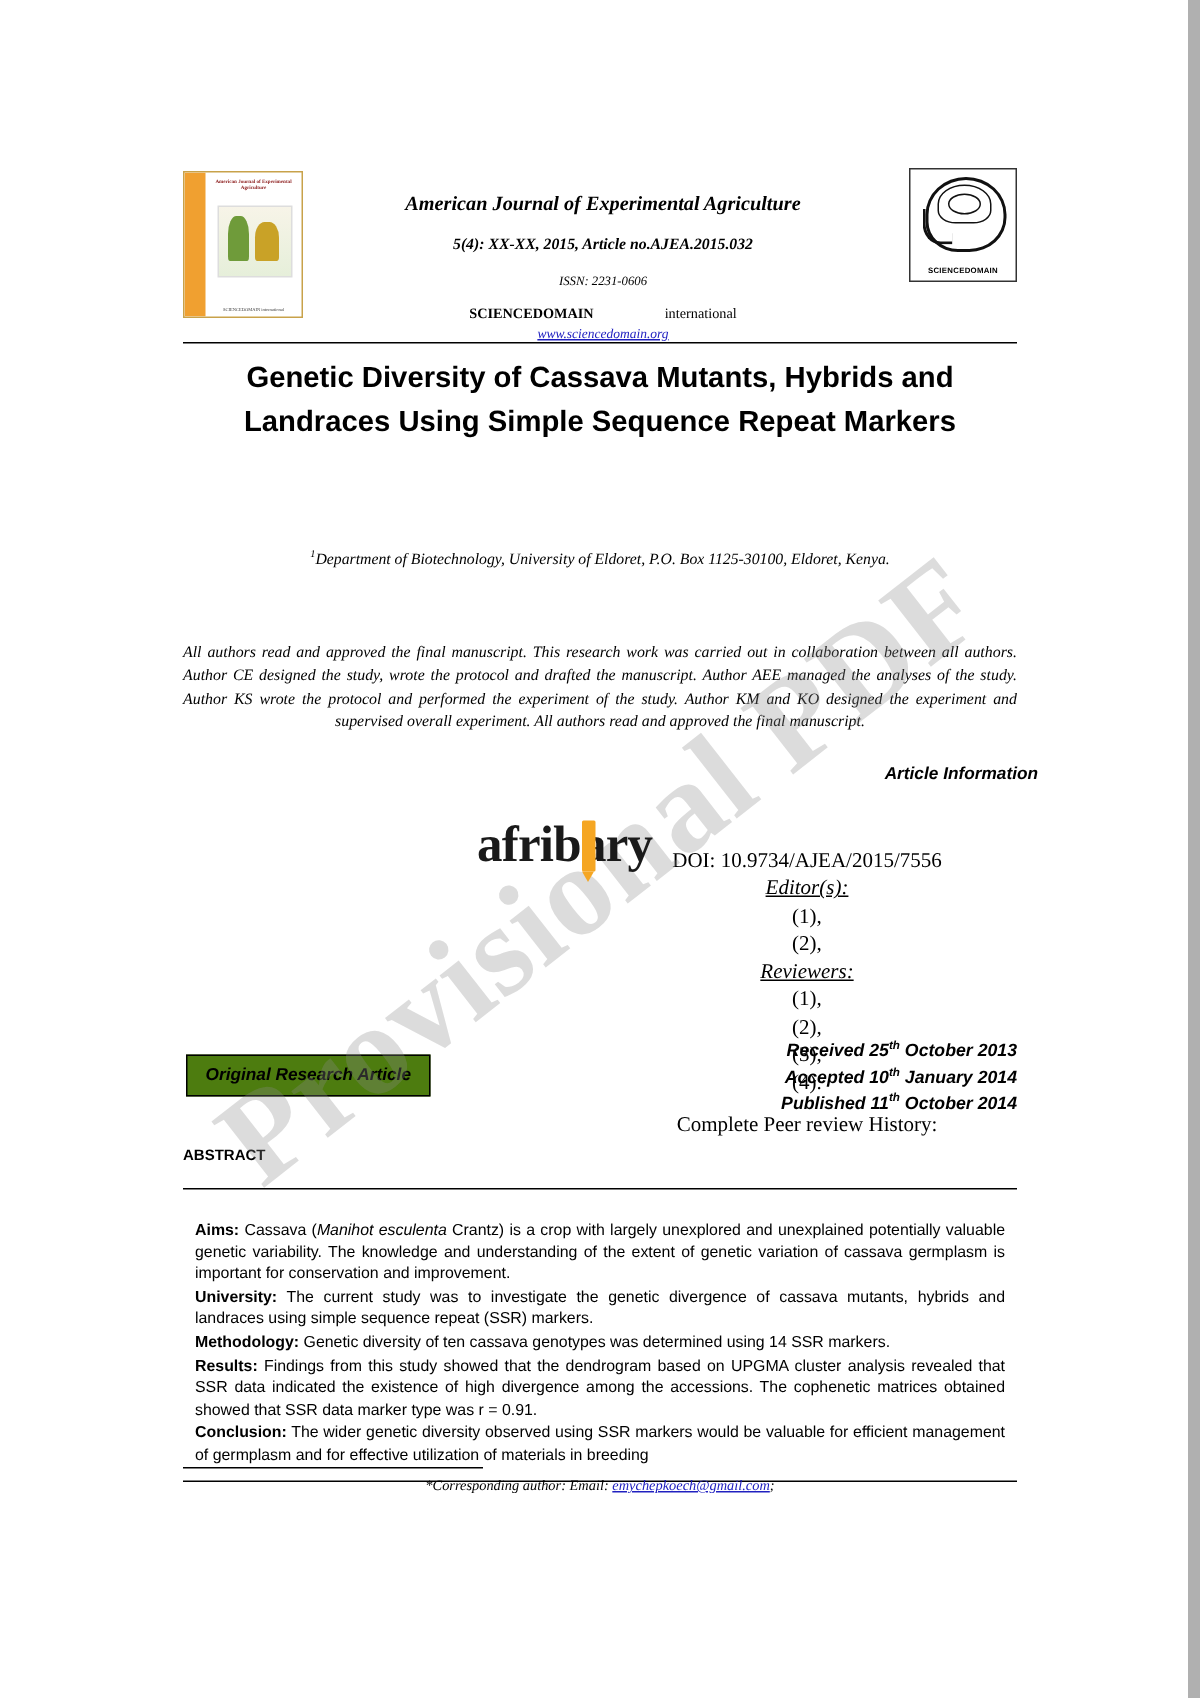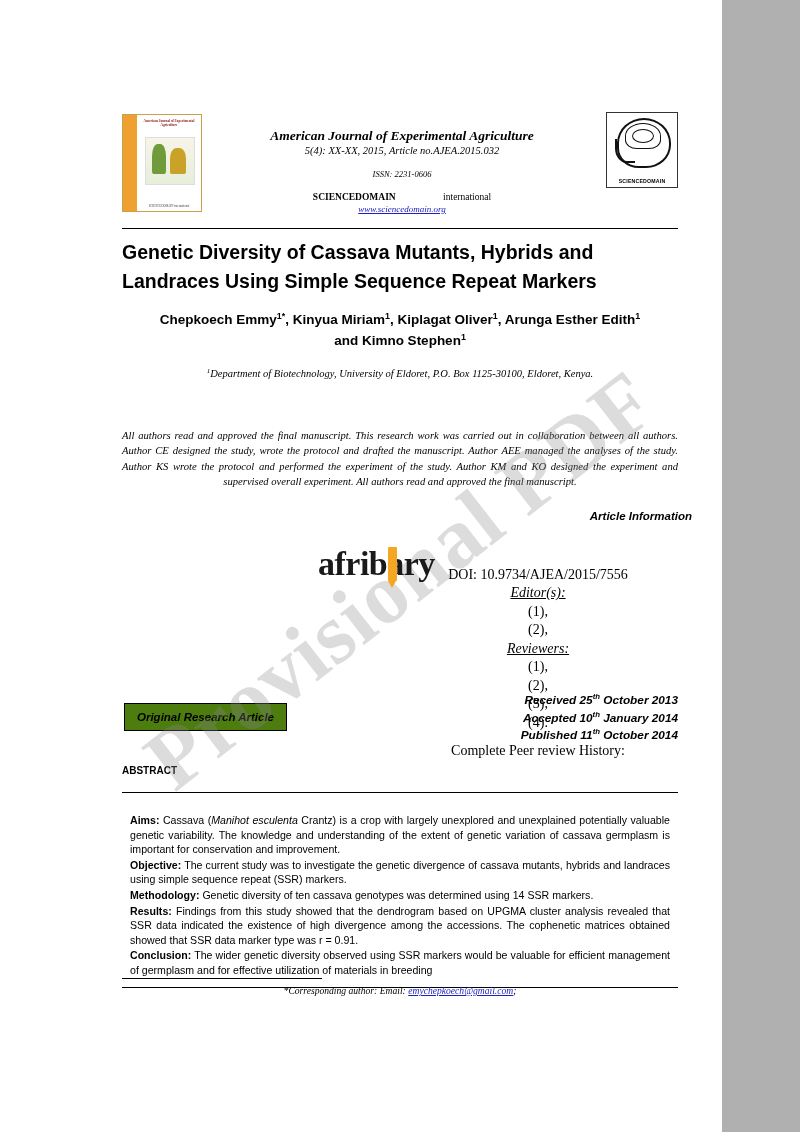--- a/index.html
+++ b/index.html
@@ -5,21 +5,21 @@
   html, body {
     margin: 0;
     padding: 0;
     background: #b0b0b0;
   }
   body {
     font-family: "Liberation Serif", serif;
   }
   .page {
     position: relative;
-    width: 722px;
+    width: 792px;
     height: 1132px;
     background: #ffffff;
     overflow: hidden;
   }
   .sheet {
     position: absolute;
     left: 0; top: 0;
     width: 800px;
     height: 1132px;
     background: #fff;
@@ -128,23 +128,23 @@
   }
   .jtitle {
     font-size: 13.5px;
     font-weight: bold;
     font-style: italic;
     color: #000;
     line-height: 1.25;
   }
   .jissue {
     font-size: 10.5px;
-    font-weight: normal;
-    font-style: italic;
-    margin-top: 0;
+    font-weight: bold;
+    font-style: italic;
+    margin-top: 13px;
   }
   .jissn {
     font-size: 8.5px;
     font-style: italic;
     margin-top: 13px;
   }
   .sd-line {
     margin-top: 13px;
     font-size: 9.5px;
     font-weight: bold;
@@ -215,20 +215,21 @@
     background: #000;
     height: 1px;
   }
 
   
   .title {
     position: absolute;
     left: 122px;
     top: 238px;
     width: 556px;
+    text-align: center;
     font-family: "Liberation Sans", sans-serif;
     font-size: 19.5px;
     font-weight: bold;
     line-height: 1.5;
   }
 
   .authors {
     position: absolute;
     left: 122px;
     top: 310px;
@@ -438,24 +439,20 @@
         <div class="brain"></div>
         <div class="face"></div>
         <div class="caption">SCIENCEDOMAIN</div>
       </div>
     </div>
 
     <div class="rule" style="left:122px; top:228px; width:556px;"></div>
 
     <div class="title">Genetic Diversity of Cassava Mutants, Hybrids and Landraces Using Simple Sequence Repeat Markers</div>
 
-    <div class="authors">
-      <span>Chepkoech Emmy</span><sup>1*</sup><span>, Kinyua Miriam</span><sup>1</sup><span>, Kiplagat Oliver</span><sup>1</sup><span>, Arunga Esther Edith</span><sup>1</sup><br>
-      <span>and Kimno Stephen</span><sup>1</sup>
-    </div>
 
     <div class="affil">
       <sup>1</sup><span>Department of Biotechnology, University of Eldoret, P.O. Box 1125-30100, Eldoret, Kenya.</span>
     </div>
 
     <div class="contrib-body">All authors read and approved the final manuscript. This research work was carried out in collaboration between all authors. Author CE designed the study, wrote the protocol and drafted the manuscript. Author AEE managed the analyses of the study. Author KS wrote the protocol and performed the experiment of the study. Author KM and KO designed the experiment and supervised overall experiment. All authors read and approved the final manuscript.</div>
 
     <div class="artinfo-head">Article Information</div>
     <div class="artinfo-body">
       <div>DOI: 10.9734/AJEA/2015/7556</div>
@@ -482,21 +479,21 @@
     <div class="art-type">Original Research Article</div>
     <div class="dates">
       <span>Received 25</span><sup>th</sup><span> October 2013</span><br>
       <span>Accepted 10</span><sup>th</sup><span> January 2014</span><br>
       <span>Published 11</span><sup>th</sup><span> October 2014</span>
     </div>
 
     <div class="abs-title">ABSTRACT</div>
     <div class="abs-box">
       <p><b>Aims:</b><span> Cassava (</span><i>Manihot esculenta</i><span> Crantz) is a crop with largely unexplored and unexplained potentially valuable genetic variability. The knowledge and understanding of the extent of genetic variation of cassava germplasm is important for conservation and improvement.</span></p>
-      <p><b>Objective:</b><span> The current study was to investigate the genetic divergence of cassava mutants, hybrids and landraces using simple sequence repeat (SSR) markers.</span></p>
+      <p><b>University:</b><span> The current study was to investigate the genetic divergence of cassava mutants, hybrids and landraces using simple sequence repeat (SSR) markers.</span></p>
       <p><b>Methodology:</b><span> Genetic diversity of ten cassava genotypes was determined using 14 SSR markers.</span></p>
       <p><b>Results:</b><span> Findings from this study showed that the dendrogram based on UPGMA cluster analysis revealed that SSR data indicated the existence of high divergence among the accessions. The cophenetic matrices obtained showed that SSR data marker type was r = 0.91.</span></p>
       <p><b>Conclusion:</b><span> The wider genetic diversity observed using SSR markers would be valuable for efficient management of germplasm and for effective utilization of materials in breeding</span></p>
     </div>
 
     <div class="footrule"></div>
     <div class="corresp">
       <span>*Corresponding author: Email: </span><span class="mail">emychepkoech@gmail.com</span><span>;</span>
     </div>
 

